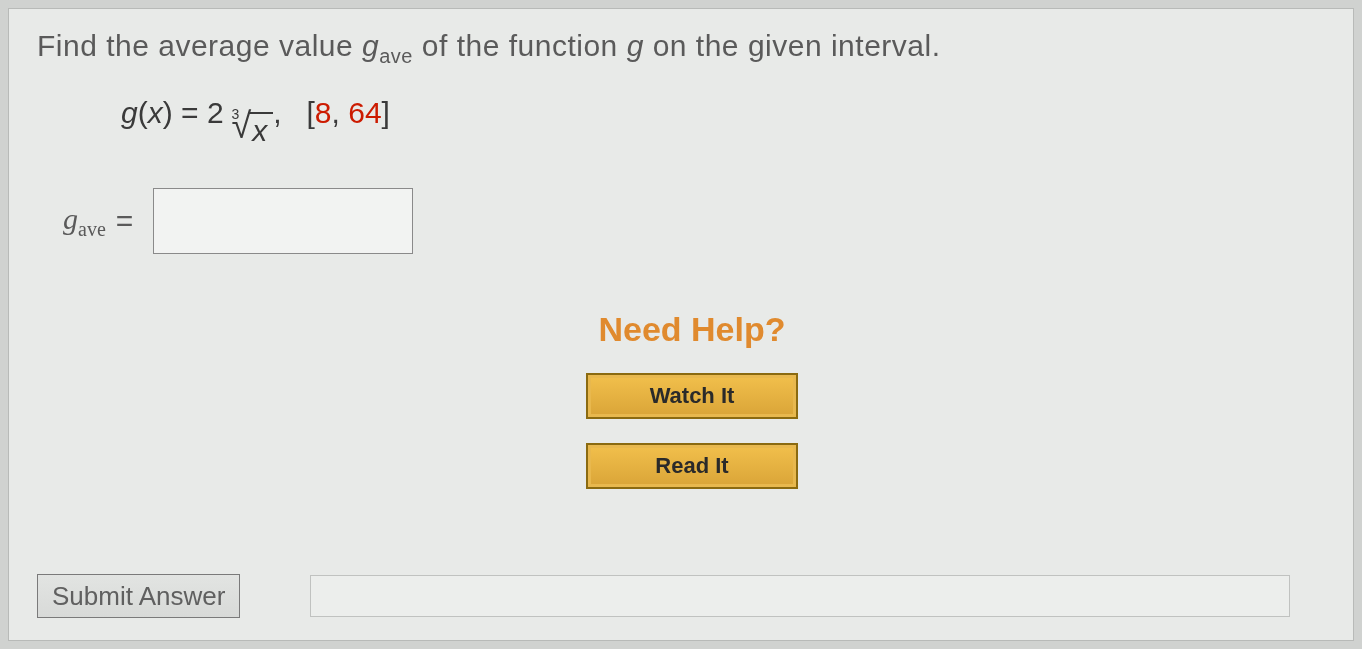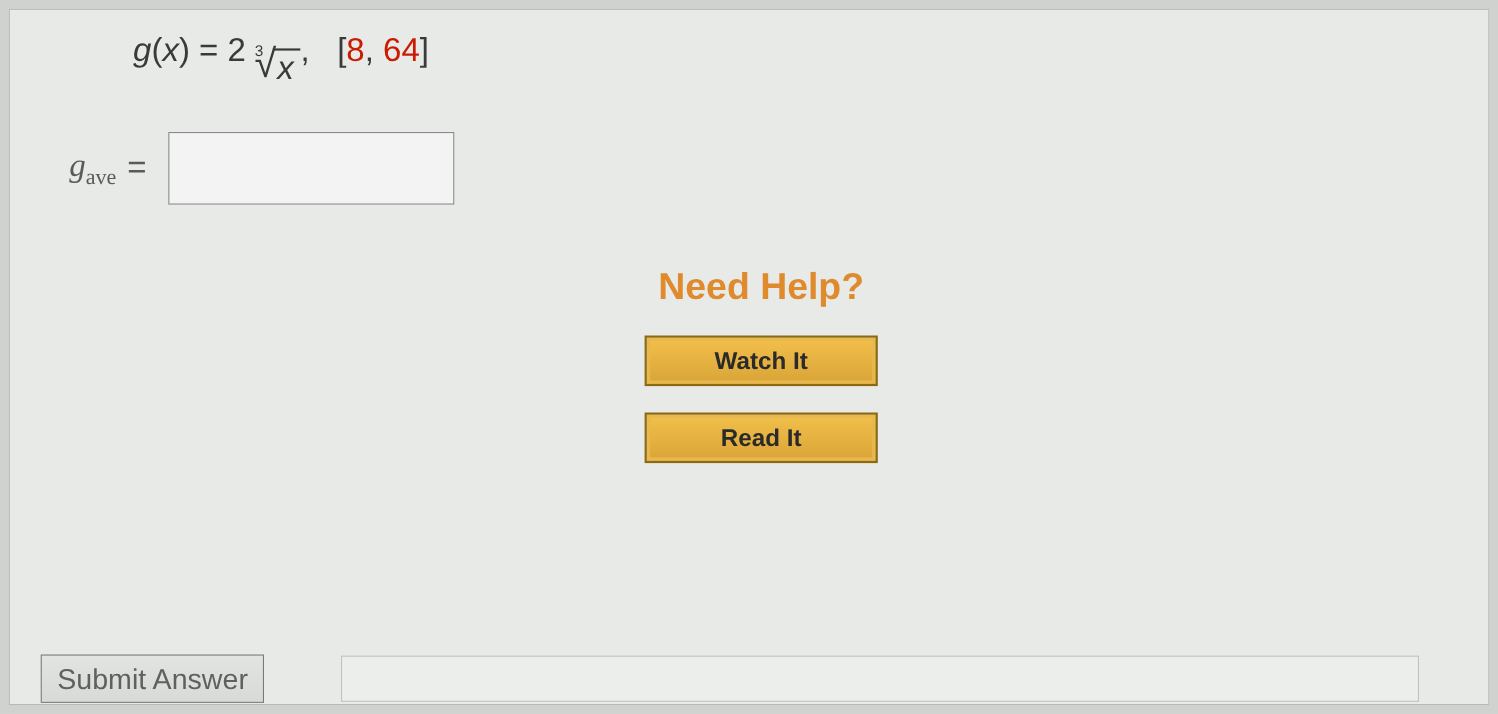--- a/index.html
+++ b/index.html
@@ -105,21 +105,21 @@
     font-family: Verdana, Geneva, sans-serif;
     font-size: 22px;
     font-weight: bold;
     color: #2a2a2a;
     cursor: pointer;
     box-shadow: inset 0 0 0 3px #e8b84e;
   }
   .submit-row {
     position: absolute;
     left: 28px;
-    bottom: 1px;
+    bottom: 22px;
     display: flex;
     align-items: center;
   }
   .submit-btn {
     height: 44px;
     padding: 0 14px;
     border: 1px solid #7a7a7a;
     background: #dcded c;
     background: linear-gradient(#e2e4e2,#d8dad8);
     font-family: Verdana, Geneva, sans-serif;
@@ -133,20 +133,23 @@
     width: 980px;
     border: 1px solid #c0c2c0;
     background: #eceeec;
   }
 </style>
 </head>
 <body>
 
 <div class="question-box">
 
+  <div class="prompt">
+    <span>Find the average value </span><span class="fn-g">g</span><span class="sub">ave</span><span> of the function </span><span class="fn-g">g</span><span> on the given interval.</span>
+  </div>
 
   <div class="equation">
     <span>g</span><span class="upright">(</span><span>x</span><span class="upright">)</span><span class="upright"> = </span><span class="upright">2</span><span class="cuberoot">
         <span class="index">3</span>
         <span class="radical">√</span>
         <span class="radicand">x</span>
       </span><span class="upright">,</span>&nbsp;&nbsp;&nbsp;<span class="upright">[</span><span class="upright red">8</span><span class="upright">, </span><span class="upright red">64</span><span class="upright">]</span>
   </div>
 
   <div class="answer-row">

